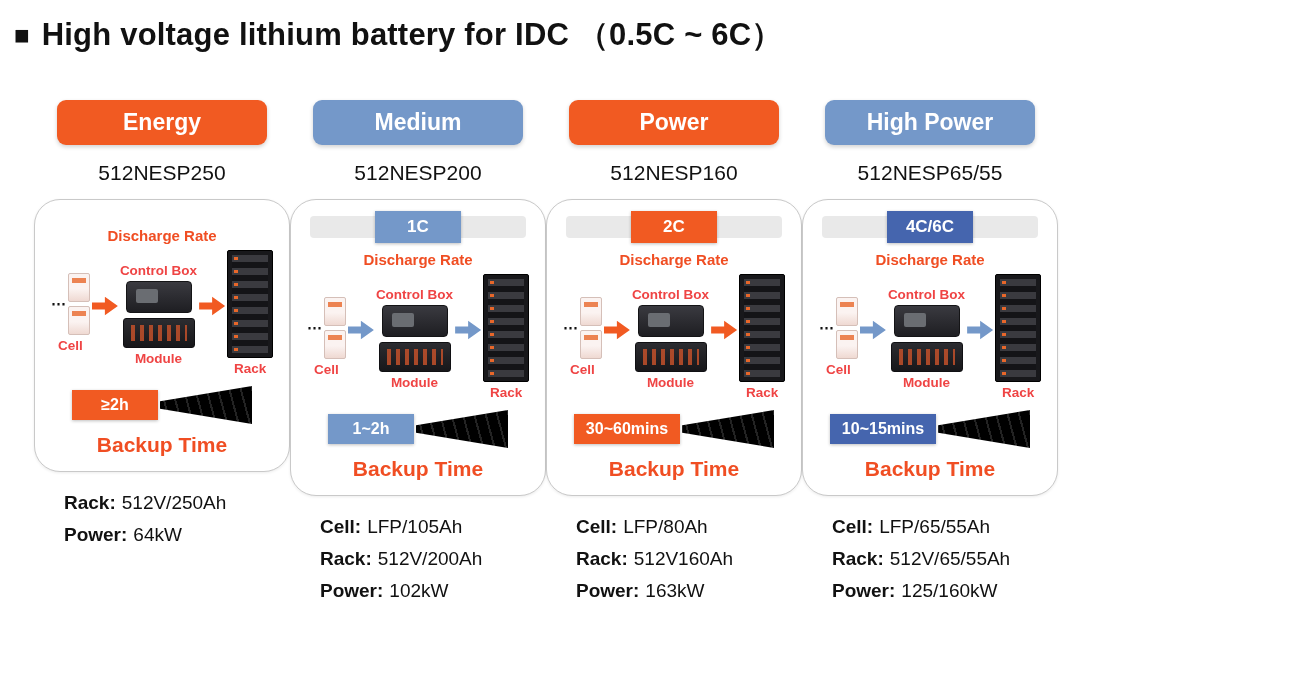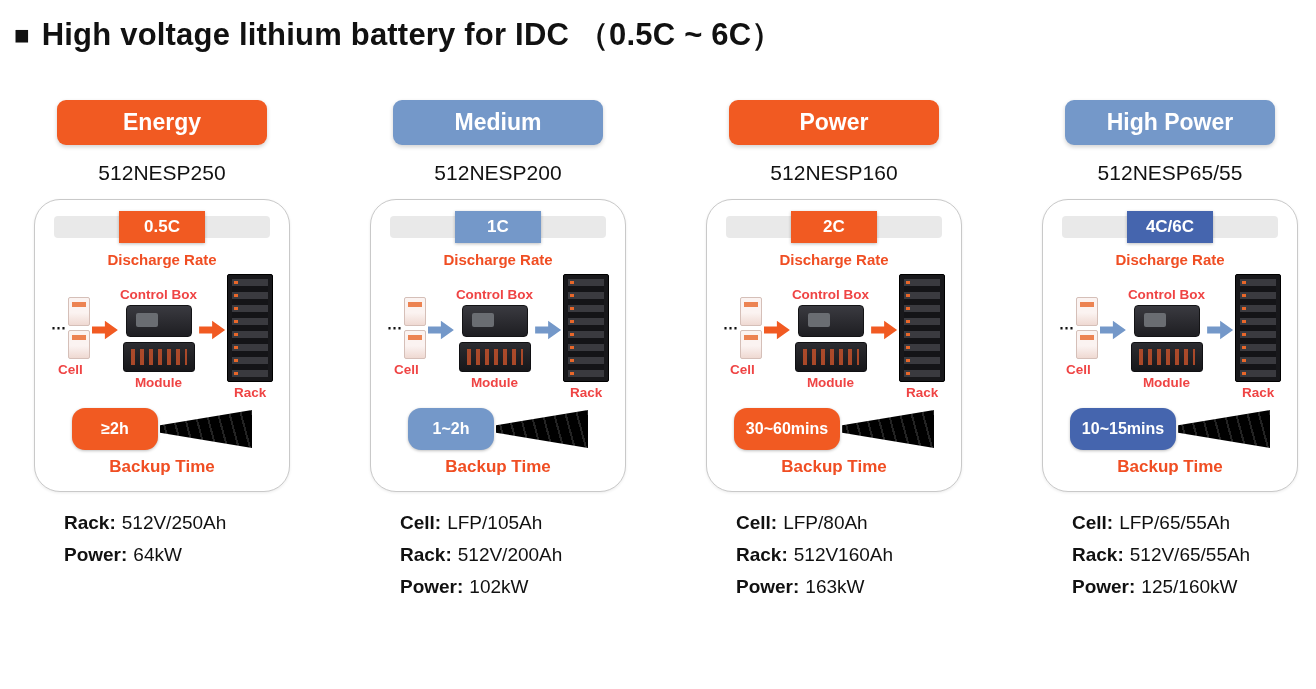--- a/index.html
+++ b/index.html
@@ -1,21 +1,21 @@
 <!DOCTYPE html>
 <html style="--orange: #F15A22; --blue: #7498C9; --blue-dark: #4565AE; --label-red: #F04E23;"><head>
 <meta charset="utf-8">
 <style>
   html,body{margin:0;padding:0;background:#fff;width:1316px;height:689px;overflow:hidden;
     font-family:"Liberation Sans",sans-serif;color:#111;}
   .title-row{display:flex;align-items:center;gap:12px;padding:14px 0 0 14px;}
   .bullet{font-size:26px;line-height:1;color:#111;}
   .title-text{font-size:31px;font-weight:bold;margin:0;letter-spacing:.2px;}
 
-  .columns{display:flex;justify-content:space-between;padding:0 18px 0 34px;margin-top:44px;gap:32px;}
+  .columns{display:flex;padding:0 18px 0 34px;margin-top:44px;}
   .column{width:256px;display:flex;flex-direction:column;align-items:center;}
 
   
   .col-0{--accent:var(--orange);--badge:var(--orange);--arrow:var(--orange);}
   .col-1{--accent:var(--blue);--badge:var(--blue);--arrow:var(--blue);}
   .col-2{--accent:var(--orange);--badge:var(--orange);--arrow:var(--orange);}
   .col-3{--accent:var(--blue);--badge:var(--blue-dark);--arrow:var(--blue);}
 
   .cat-badge{width:210px;height:45px;border-radius:9px;background:var(--accent);color:#fff;
     font-size:23px;font-weight:bold;display:flex;align-items:center;justify-content:center;
@@ -50,49 +50,46 @@
     border-radius:3px;border:1px solid #101013;position:relative;}
   .module::before{content:"";position:absolute;left:7px;right:7px;top:6px;bottom:6px;
     background:repeating-linear-gradient(90deg,#c2502a 0 4px,transparent 4px 9px);opacity:.85;}
   .rack{width:44px;height:106px;background:#18181b;border:1px solid #000;border-radius:2px;position:relative;}
   .rack::before{content:"";position:absolute;left:4px;right:4px;top:4px;bottom:4px;
     background:repeating-linear-gradient(180deg,#3a3a3f 0 7px,#141417 7px 13px);}
   .rack::after{content:"";position:absolute;left:6px;width:4px;top:6px;bottom:6px;
     background:repeating-linear-gradient(180deg,#e8672a 0 3px,transparent 3px 13px);}
 
   .backup-row{display:flex;align-items:center;justify-content:center;margin-top:6px;width:100%;height:38px;}
-  .backup-badge{min-width:86px;padding:13px 12px;height:42px;background:var(--badge);color:#fff;font-weight:bold;
+  .backup-badge{min-width:86px;padding:13px 12px;height:30px;background:var(--badge);color:#fff;font-weight:bold;
     font-size:16px;display:flex;align-items:center;justify-content:center;box-shadow:0 1px 3px rgba(0,0,0,.25);
-    white-space:nowrap;box-sizing:border-box;border-radius:13px;}
+    white-space:nowrap;box-sizing:border-box;}
   .beam{width:92px;height:38px;margin-left:2px;
     background:repeating-linear-gradient(75deg,#000 0 9px,#232323 9px 11px);
     clip-path:polygon(0 40%,100% 0,100% 100%,0 60%);}
-  .backup-label{color:var(--label-red);font-weight:bold;font-size:17px;margin-top:9px;}
+  .backup-label{color:var(--label-red);font-weight:bold;font-size:21px;margin-top:9px;}
 
   .specs{margin-top:20px;width:100%;padding-left:30px;box-sizing:border-box;}
   .spec-row{font-size:19px;margin-bottom:10px;}
   .spec-label{font-weight:bold;margin-right:6px;}
 </style>
 </head>
 <body>
 
 <div class="title-row">
   <span class="bullet">■</span>
   <h1 class="title-text">High voltage lithium battery for IDC （0.5C ~ 6C）</h1>
 </div>
 
 <div class="columns">
 
   <div class="column col-0">
     <div class="cat-badge">Energy</div>
     <div class="model">512NESP250</div>
     <div class="card">
-      <div class="topbar">
-        <div class="rate-badge">0.5C</div>
-      </div>
       <div class="rate-label">Discharge Rate</div>
       <div class="diagram">
         <div class="dgroup">
           <div class="cells-row">
             <span class="dots">⋯</span>
             <div class="cell-stack">
                 <div class="cell-img"></div>
                 <div class="cell-img"></div>
               </div>
           </div>

